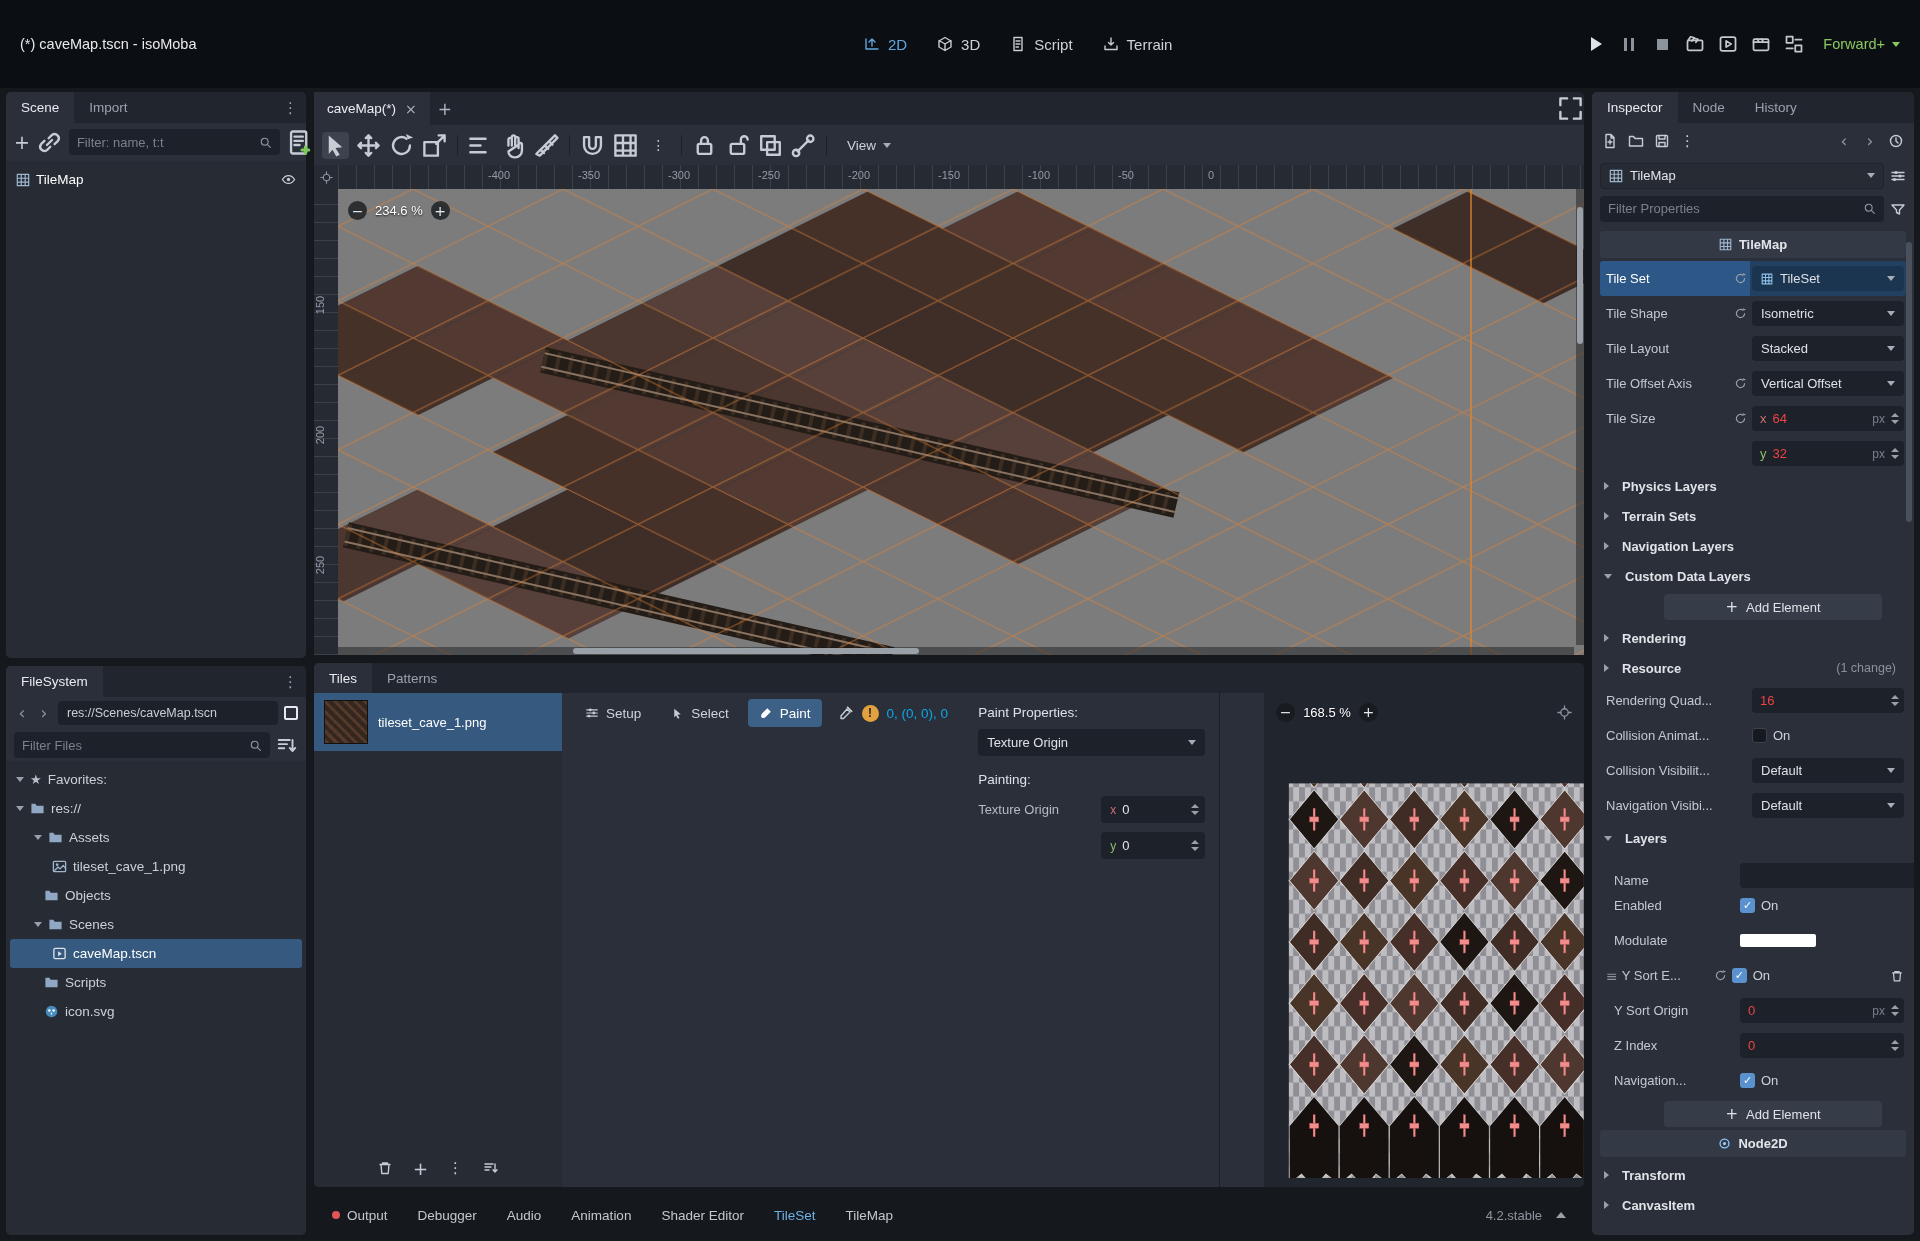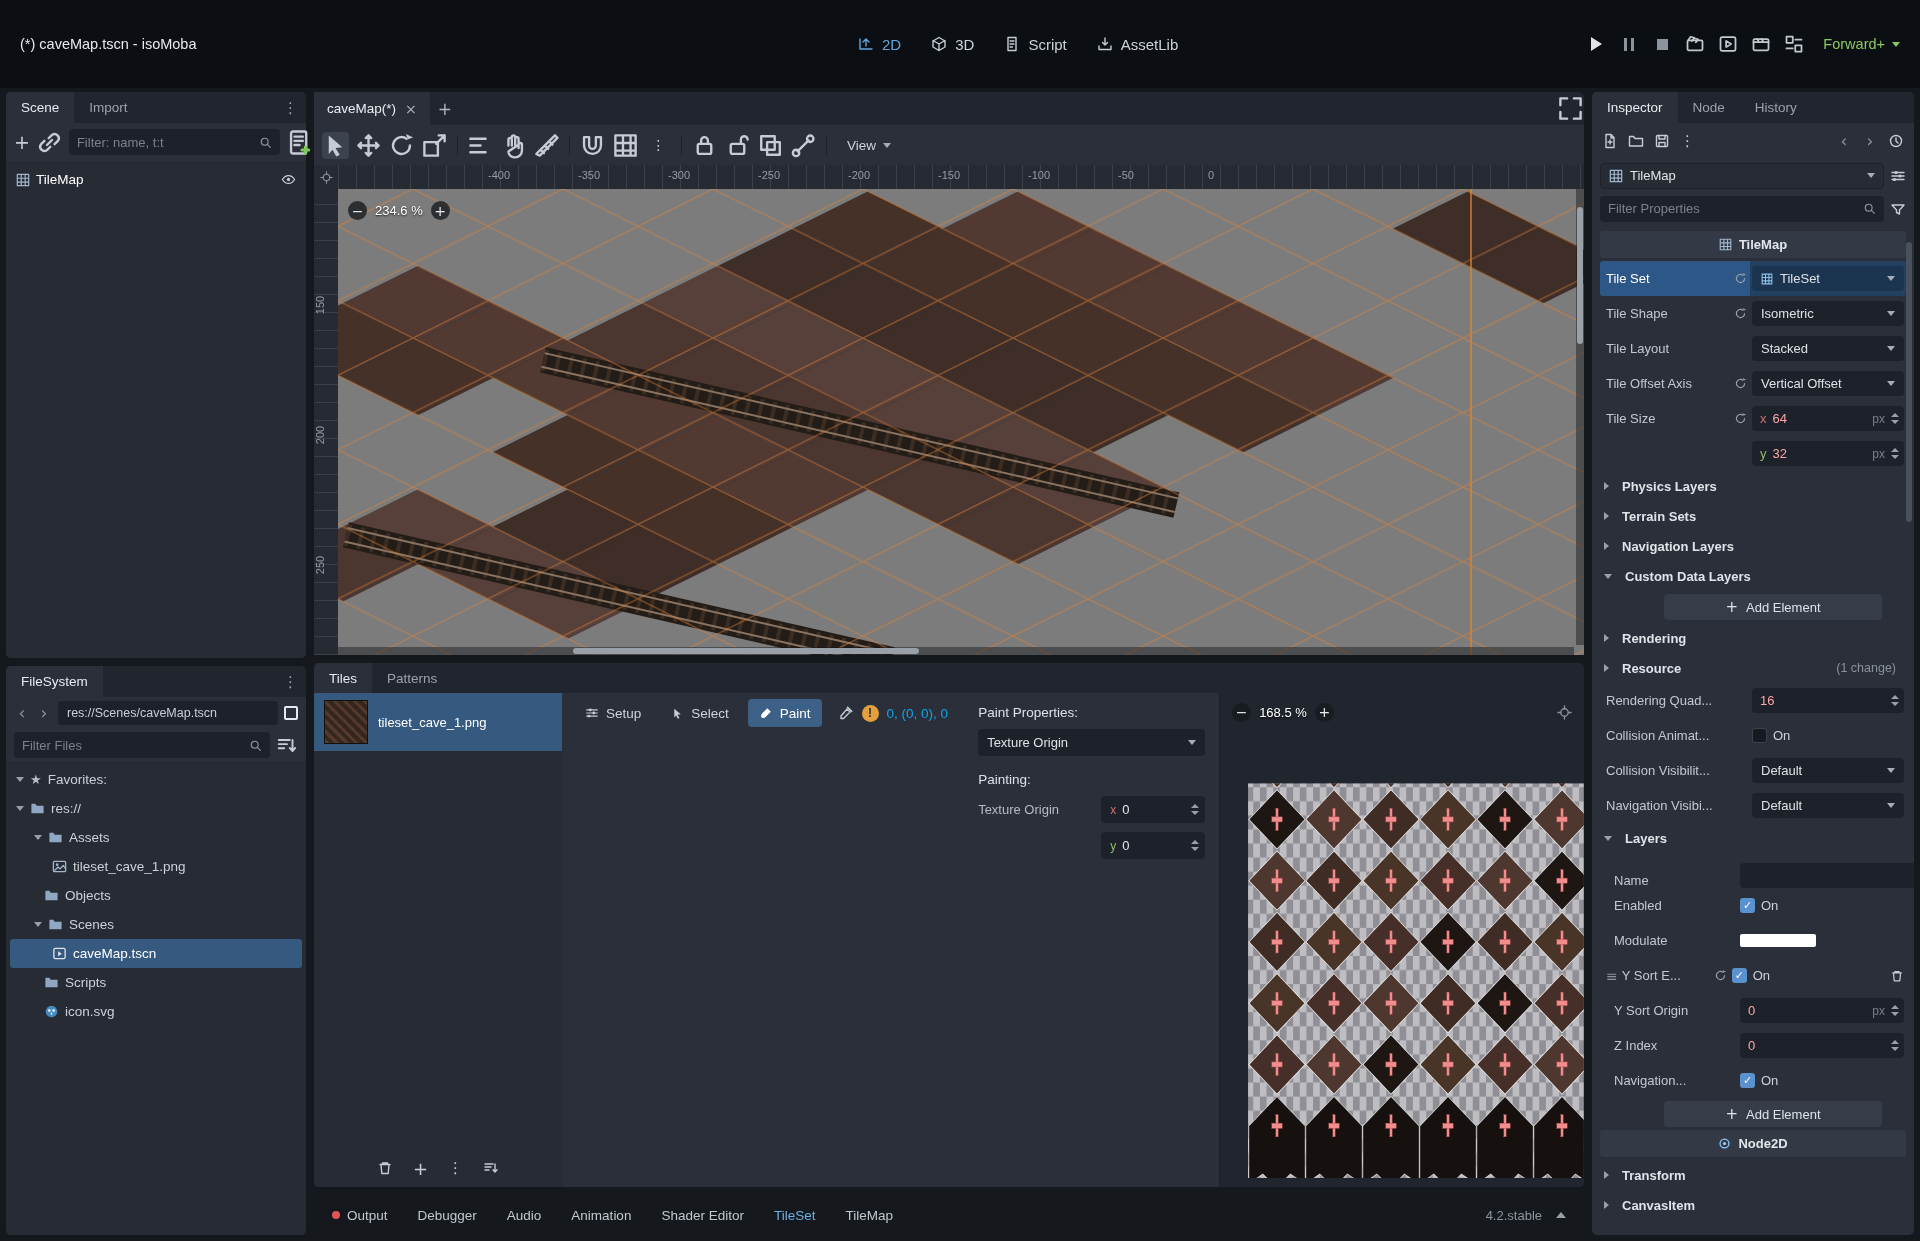--- a/index.html
+++ b/index.html
@@ -105,21 +105,21 @@
   repeating-linear-gradient(-45deg,rgba(60,40,28,.55) 0 2px,transparent 2px 6px),#33261f;}
 .tlist-fill{flex:1;}
 .tlist-actions{height:38px;display:flex;align-items:center;justify-content:center;gap:20px;color:var(--c-icon);}
 .bp-right{flex:1;display:flex;flex-direction:row;min-width:0;}
 .toolsrow{height:40px;display:flex;align-items:center;gap:8px;padding:0 12px;}
 .tool-btn{display:flex;align-items:center;gap:7px;height:28px;padding:0 11px;border-radius:4px;color:#cfd3da;font-size:13.5px;cursor:pointer;}
 .tool-btn.active{background:#3d6086;color:#fff;}
 .warn{width:17px;height:17px;border-radius:50%;background:#e2a13e;color:#23272e;font-weight:bold;font-size:12px;
   display:flex;align-items:center;justify-content:center;}
 .coords{margin-left:auto;font-size:13.5px;color:#0ea5e9;padding-right:4px;}
-.bp-content{flex:1;display:flex;min-height:0;}
+.bp-content{flex:1;display:flex;min-height:0;gap:44px;}
 .pprops{width:256px;padding:8px 14px;border-right:1px solid #1b1f26;}
 .ptitle{font-size:13.5px;color:#dde1e7;margin:4px 0 9px;}
 .dd{height:27px;background:var(--c-inset);border-radius:4px;display:flex;align-items:center;gap:7px;padding:0 9px;font-size:13px;color:#dde1e6;cursor:pointer;}
 .dd .caret{margin-left:auto;}
 .propline{display:flex;align-items:center;margin-top:9px;}
 .propline .lab{flex:1;font-size:13px;color:#b6bac2;}
 .spin{width:104px;height:27px;background:var(--c-inset);border-radius:4px;display:flex;align-items:center;gap:6px;padding:0 6px 0 9px;font-size:13px;}
 .spin .pre{font-size:12px;}
 .pre.x{color:#d07070;} .pre.y{color:#8fbb6e;}
 .spin .val{flex:1;color:#e4e7eb;}
@@ -153,21 +153,21 @@
 .plabel{flex:0 0 128px;color:#c3c8d0;white-space:nowrap;overflow:hidden;}
 .plabel.sm{flex-basis:108px;}
 .revslot{flex:0 0 18px;display:flex;align-items:center;}
 .rev{width:13px;height:13px;color:#9aa0aa;}
 .pctl{flex:1;display:flex;align-items:center;gap:6px;min-width:0;}
 .prow .dd{flex:1;height:25px;}
 .prow.sel{background:linear-gradient(90deg,#2d5787 0 150px,#22405f 150px 100%);border-radius:3px;}
 .prow.sel .plabel{color:#fff;}
 .prow.sel .dd{background:#1b3click4f;background:#1b344f;}
 .spin2{flex:1;height:25px;background:var(--c-inset);border-radius:4px;display:flex;align-items:center;gap:6px;padding:0 5px 0 8px;}
-.spin2 .val{flex:1;color:#fca5a5;}
+.spin2 .val{flex:1;color:#ef4444;}
 .spin2 .unit{color:#79808b;font-size:12px;}
 .grp{display:flex;align-items:center;gap:13px;height:30px;padding:0 4px;font-weight:bold;font-size:13px;color:#e0e4e9;cursor:pointer;}
 .grp-note{margin-left:auto;font-weight:normal;color:#8b919b;font-size:12.5px;padding-right:6px;}
 .add-el{height:26px;margin:3px 24px 3px 64px;background:#363d49;border-radius:4px;display:flex;align-items:center;justify-content:center;gap:8px;font-size:13px;color:#dee2e8;cursor:pointer;}
 .check{width:15px;height:15px;border-radius:3px;flex:0 0 auto;cursor:pointer;}
 .check.on{background:#5a92cf;display:flex;align-items:center;justify-content:center;color:#fff;font-size:11px;}
 .check.on::after{content:"✓";}
 .check.off{background:#161a20;border:1px solid #3c434e;}
 .onlbl{color:#cdd2d9;}
 .swatch{width:76px;height:13px;background:#fff;border-radius:2px;cursor:pointer;}
@@ -207,21 +207,21 @@
           </svg>
         </span>
       <span>Script</span>
     </div>
     <div class="ws-btn">
       <span class="ic">
           <svg viewBox="0 0 16 16">
             <path d="M8 2v7M5.5 6.5L8 9l2.5-2.5M2 10v3.5h12V10"></path>
           </svg>
         </span>
-      <span>AssetLib</span>
+      <span>Terrain</span>
     </div>
   </div>
   <div class="tb-right">
     <span class="pb">
         <span class="tri-play"></span>
       </span>
     <span class="pb">
         <span class="pause-bars"></span>
       </span>
     <span class="pb">

